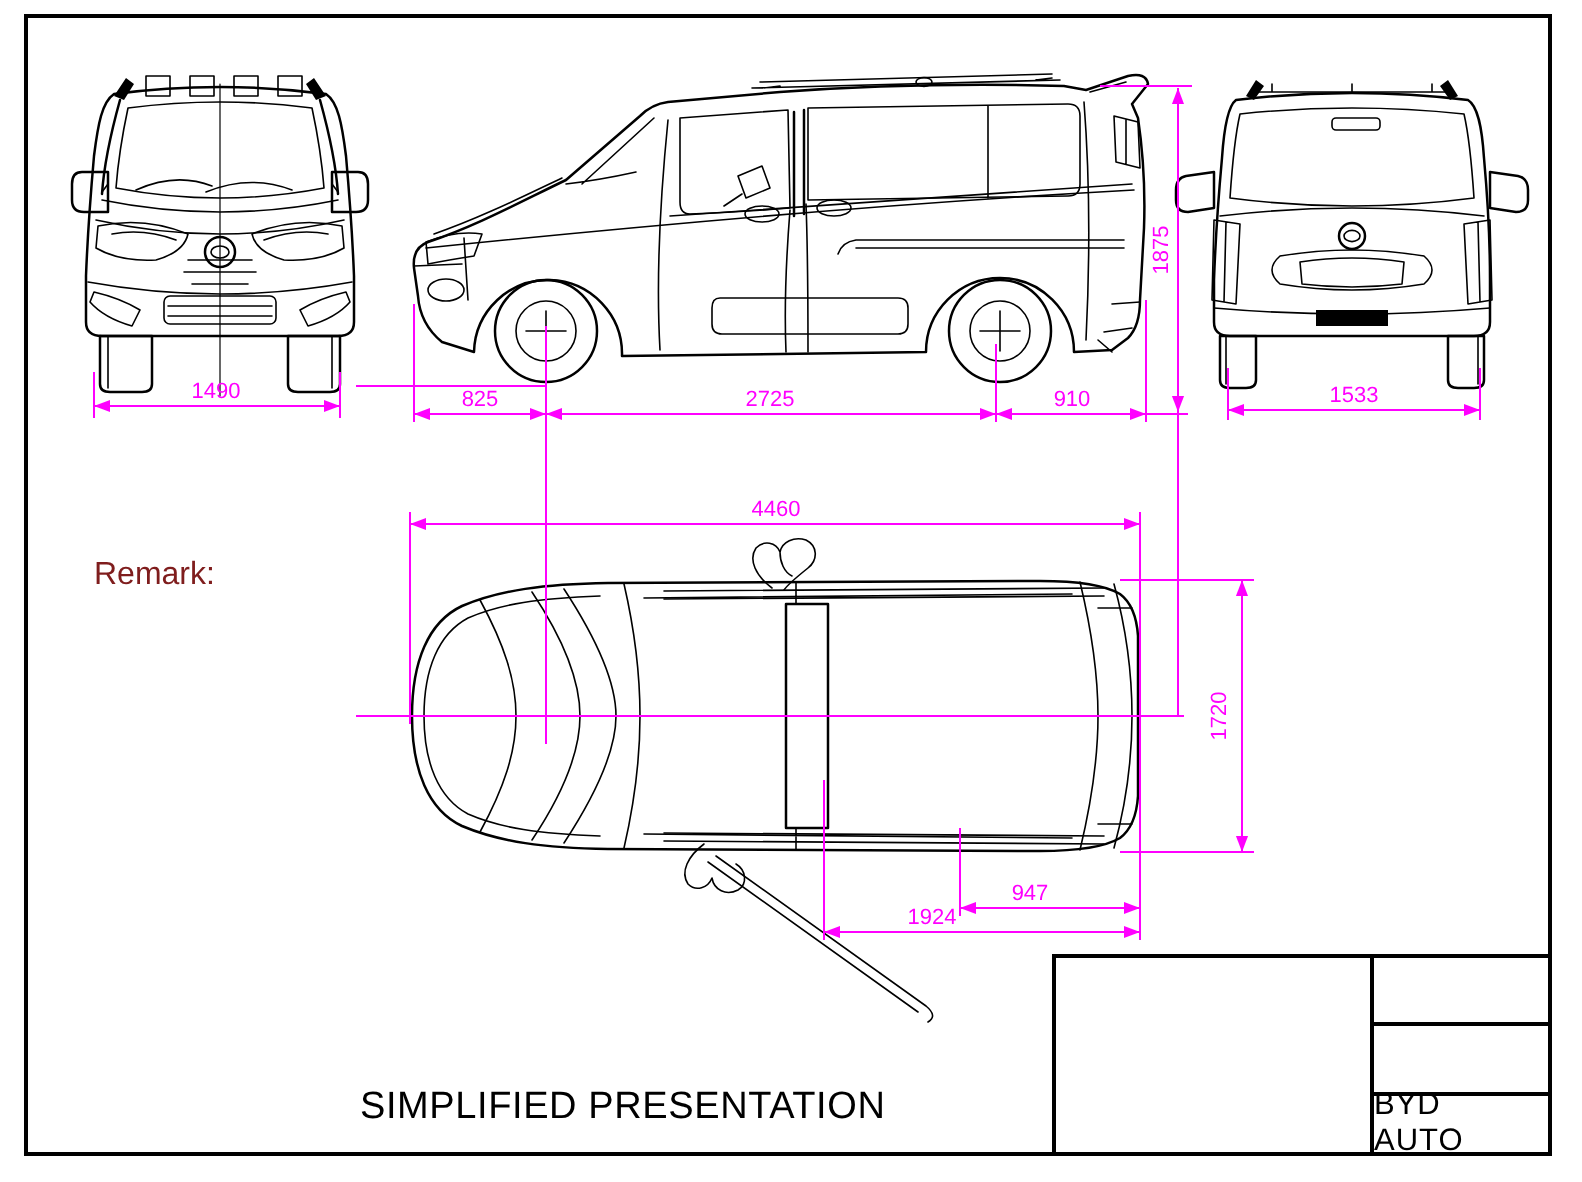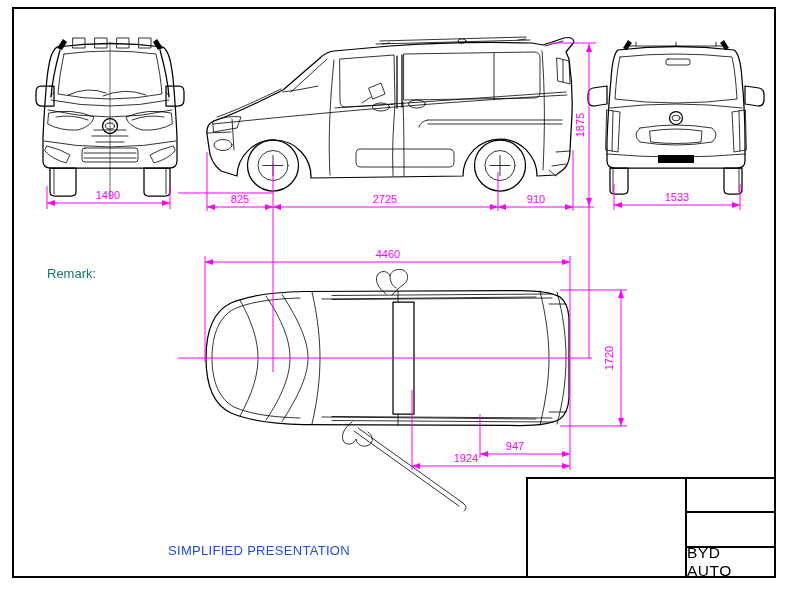--- a/index.html
+++ b/index.html
@@ -7,23 +7,23 @@
        font-family:"Liberation Sans", sans-serif;}
   .frame{position:absolute;left:12px;top:7px;width:764px;height:571px;
          border:2px solid #000;box-sizing:border-box;}
   svg{position:absolute;left:0;top:0;}
   .ln path,.ln line,.ln circle,.ln ellipse,.ln rect{fill:none;stroke:#000;stroke-width:1.25;
         stroke-linecap:round;stroke-linejoin:round;}
   .ln .thin{stroke-width:0.8;}
   .ln .fillb{fill:#000;stroke:none;}
   .dim line,.dim path{stroke:#ff00ff;stroke-width:1;fill:none;}
   .dim-label{font-family:"Liberation Sans", sans-serif;font-size:11px;fill:#ff00ff;}
-  .remark{position:absolute;left:47px;top:262px;color:#0f766e;font-size:13px;line-height:23px;}
+  .remark{position:absolute;left:47px;top:276px;color:#7f1d1d;font-size:16px;line-height:23px;}
   .remark div{margin:0;}
-  .caption{position:absolute;left:168px;top:543px;color:#1d4ed8;font-size:13px;
+  .caption{position:absolute;left:180px;top:543px;color:#000000;font-size:19px;
            letter-spacing:0.3px;}
   .titleblock{position:absolute;left:526px;top:477px;width:250px;height:101px;
               border:2px solid #000;box-sizing:border-box;}
   .tb-left{position:absolute;left:0;top:0;width:159px;height:100%;
            border-right:2px solid #000;box-sizing:border-box;}
   .tb-right{position:absolute;left:159px;top:0;right:0;height:100%;}
   .tb-row{box-sizing:border-box;border-bottom:2px solid #000;height:34px;}
   .tb-row.r2{height:35px;}
   .tb-row.r3{height:28px;border-bottom:none;display:flex;align-items:center;
              justify-content:center;font-size:15.5px;color:#000;word-spacing:9px;

